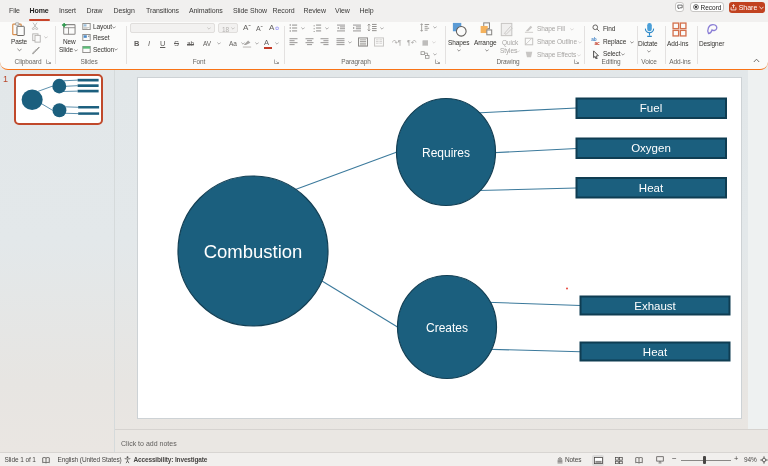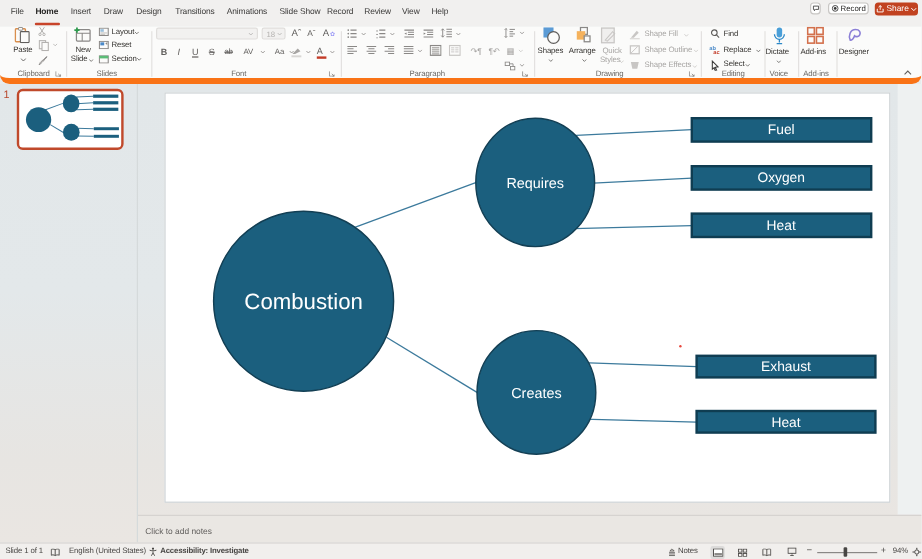--- a/index.html
+++ b/index.html
@@ -7,21 +7,21 @@
 body { font-family:"Liberation Sans", sans-serif; position:relative; background:#e8ebec; }
 .abs { position:absolute; }
 
 #tabbar { position:absolute; left:0; top:0; width:768px; height:22px; background:#f1f0ef; }
 #tabbar .tab { position:absolute; top:0; height:22px; line-height:21px; font-size:7px; letter-spacing:-0.1px; color:#3b3a39; white-space:nowrap; }
 #tabbar .tab.sel { color:#252423; font-weight:bold; }
 #tabbar .tab.sel::after { content:""; position:absolute; left:-1px; right:-1px; bottom:1px; height:2px; background:#c8442a; border-radius:1px; }
 .topbtn { position:absolute; top:2px; height:10px; background:#fff; border:1px solid #c8c6c4; border-radius:3px; font-size:6.5px; color:#252423; display:flex; align-items:center; justify-content:center; }
 #sharebtn { position:absolute; top:2px; height:11px; background:#c14220; border-radius:3px; color:#fff; font-size:7px; display:flex; align-items:center; justify-content:center; }
 
-#ribbon { position:absolute; left:0; top:22px; width:768px; height:48px; background:#fbfbfa; border-bottom:5px solid #f97316; border-radius:0 0 8px 8px; }
+#ribbon { position:absolute; left:0; top:22px; width:768px; height:48px; background:#fbfbfa; border-bottom:1px solid #f97316; border-radius:0 0 8px 8px; }
 .sep { position:absolute; top:4px; width:1px; height:38px; background:#e3e1e0; }
 .glabel { position:absolute; top:36px; height:10px; font-size:6.5px; letter-spacing:-0.1px; color:#696764; text-align:center; white-space:nowrap; }
 .ric { position:absolute; color:#4d4b4a; }
 .rtxt { position:absolute; font-size:6.5px; letter-spacing:-0.1px; color:#34322f; white-space:nowrap; }
 .gray { color:#a7a5a3 !important; }
 
 #main { position:absolute; left:0; top:70px; width:768px; height:382px; background:linear-gradient(180deg,#e2e7e9 0%,#e3e8ea 45%,#e7e5e2 82%,#eae6e2 100%); }
 #panel { position:absolute; left:0; top:0; width:115px; height:382px; border-right:1px solid #d5dadb; }
 #scroll { position:absolute; left:748px; top:0; width:20px; height:359px; background:#eef1f1; }
 #slide { position:absolute; left:137px; top:7px; width:605px; height:342px; background:#fff; border:1px solid #cdd2d5; }

